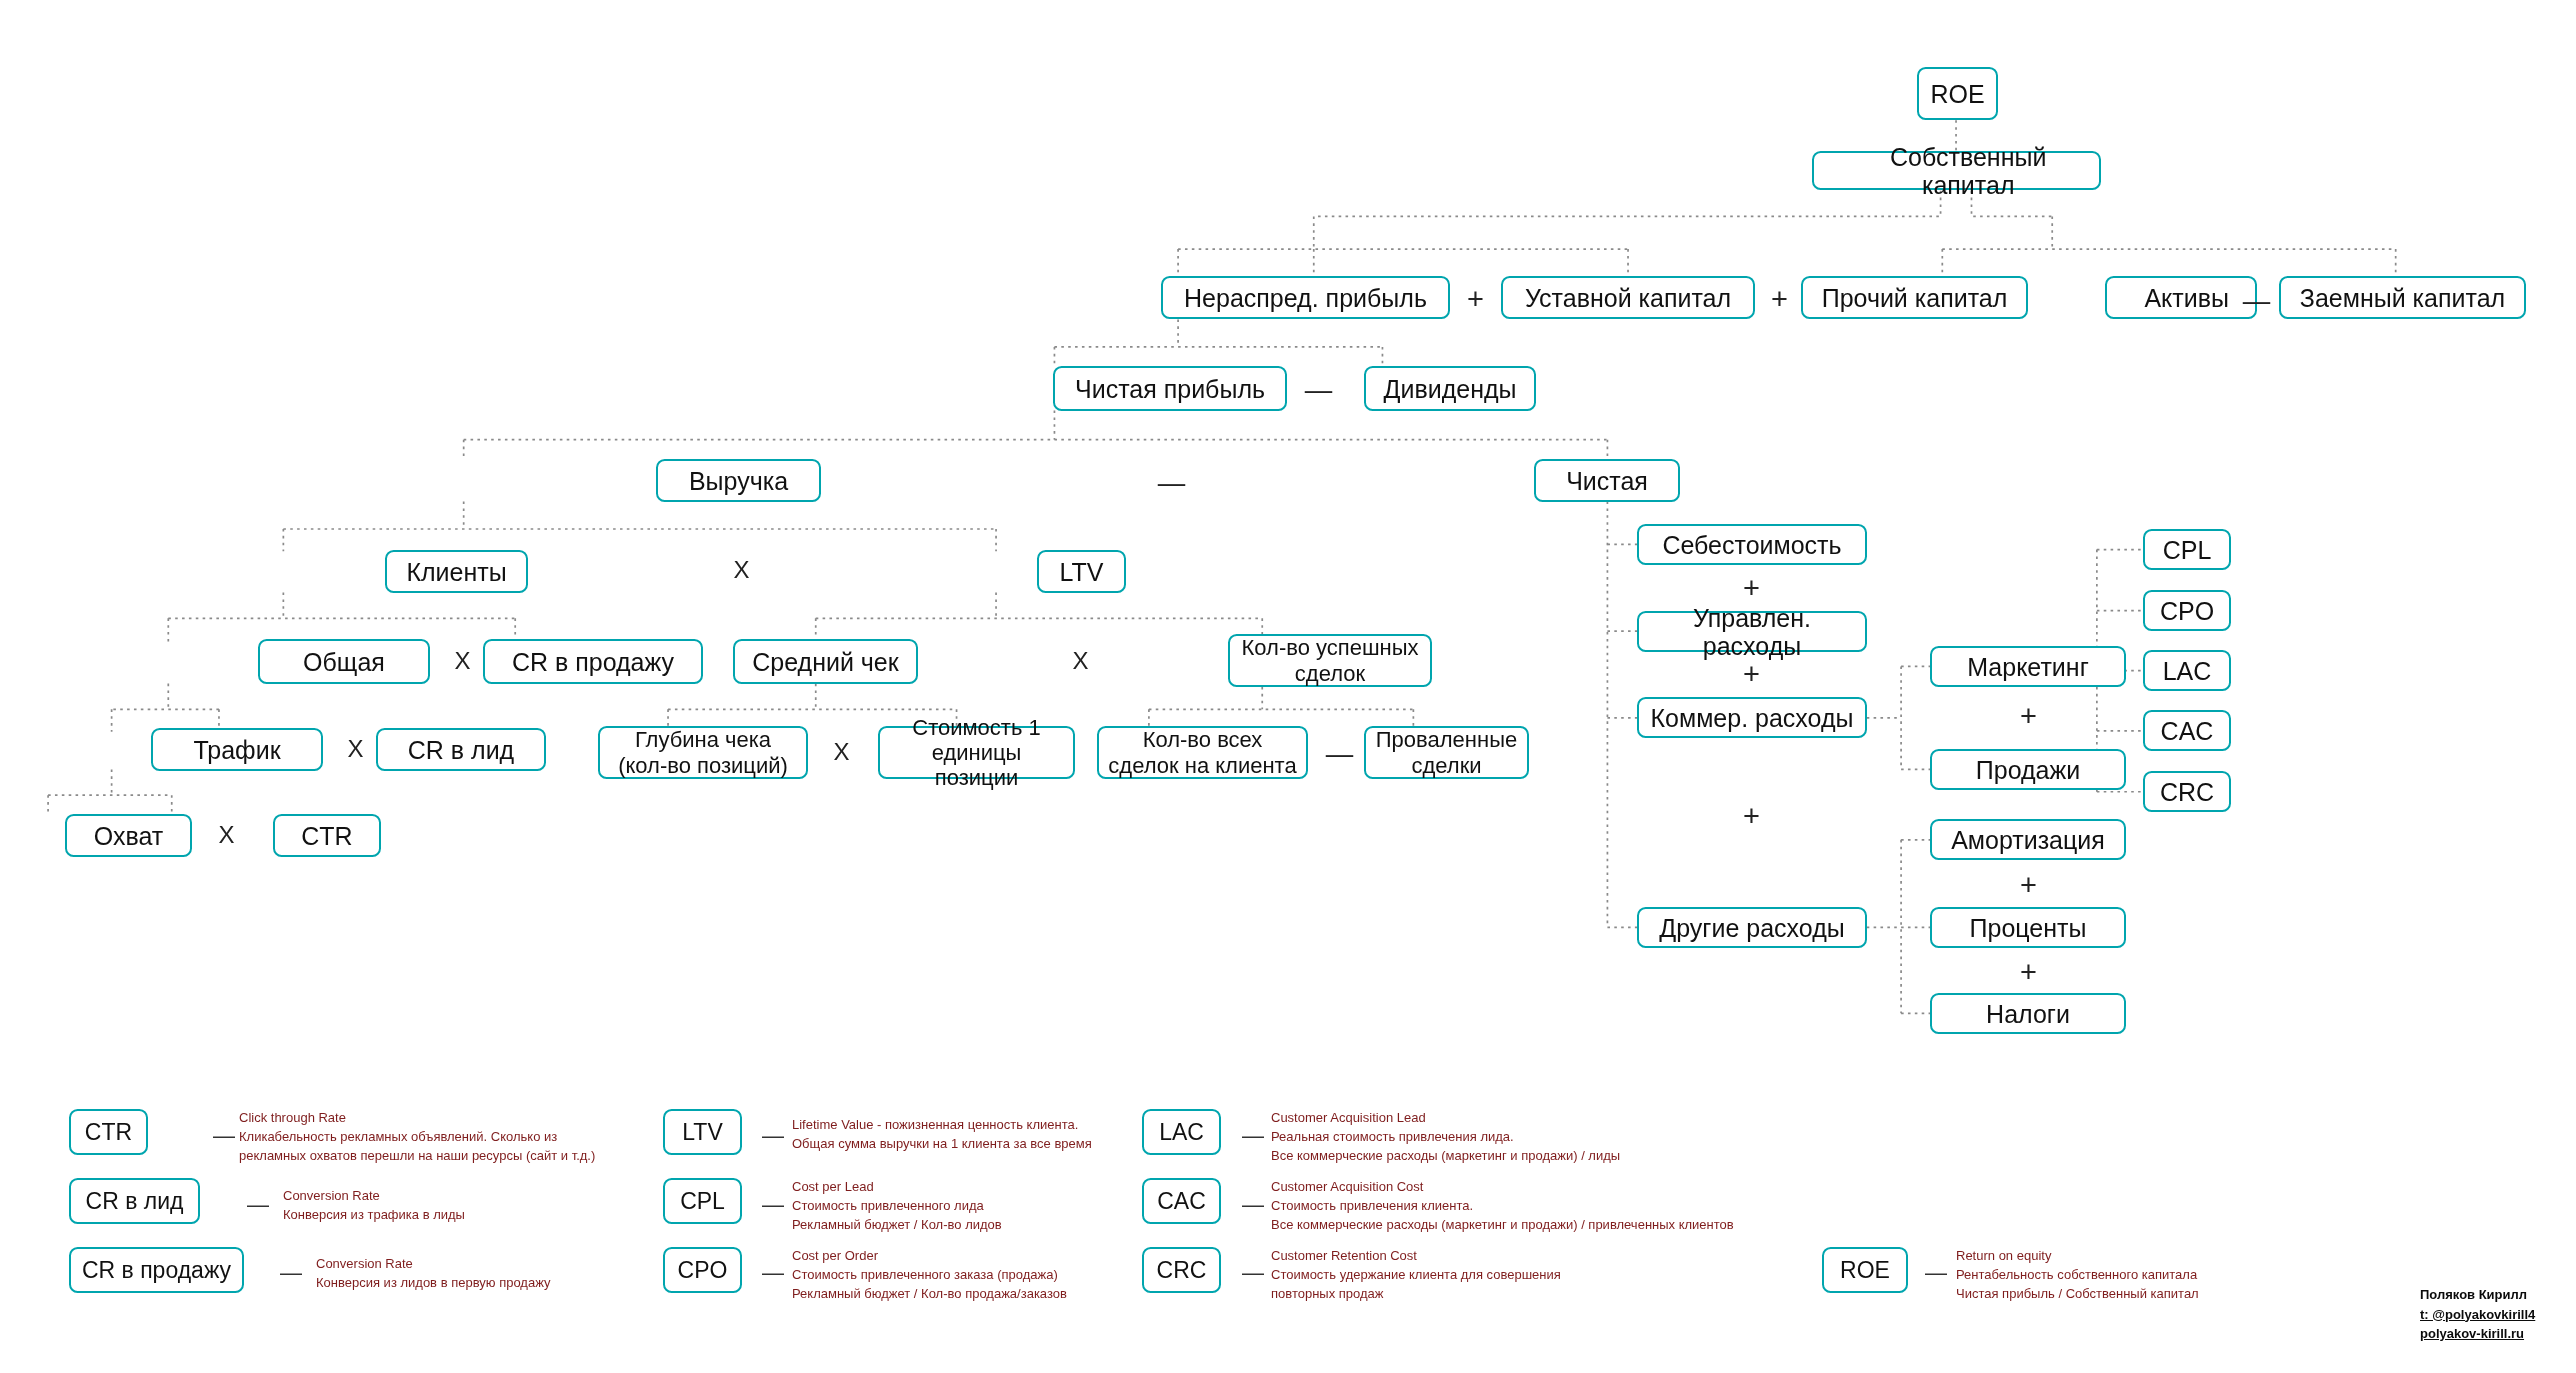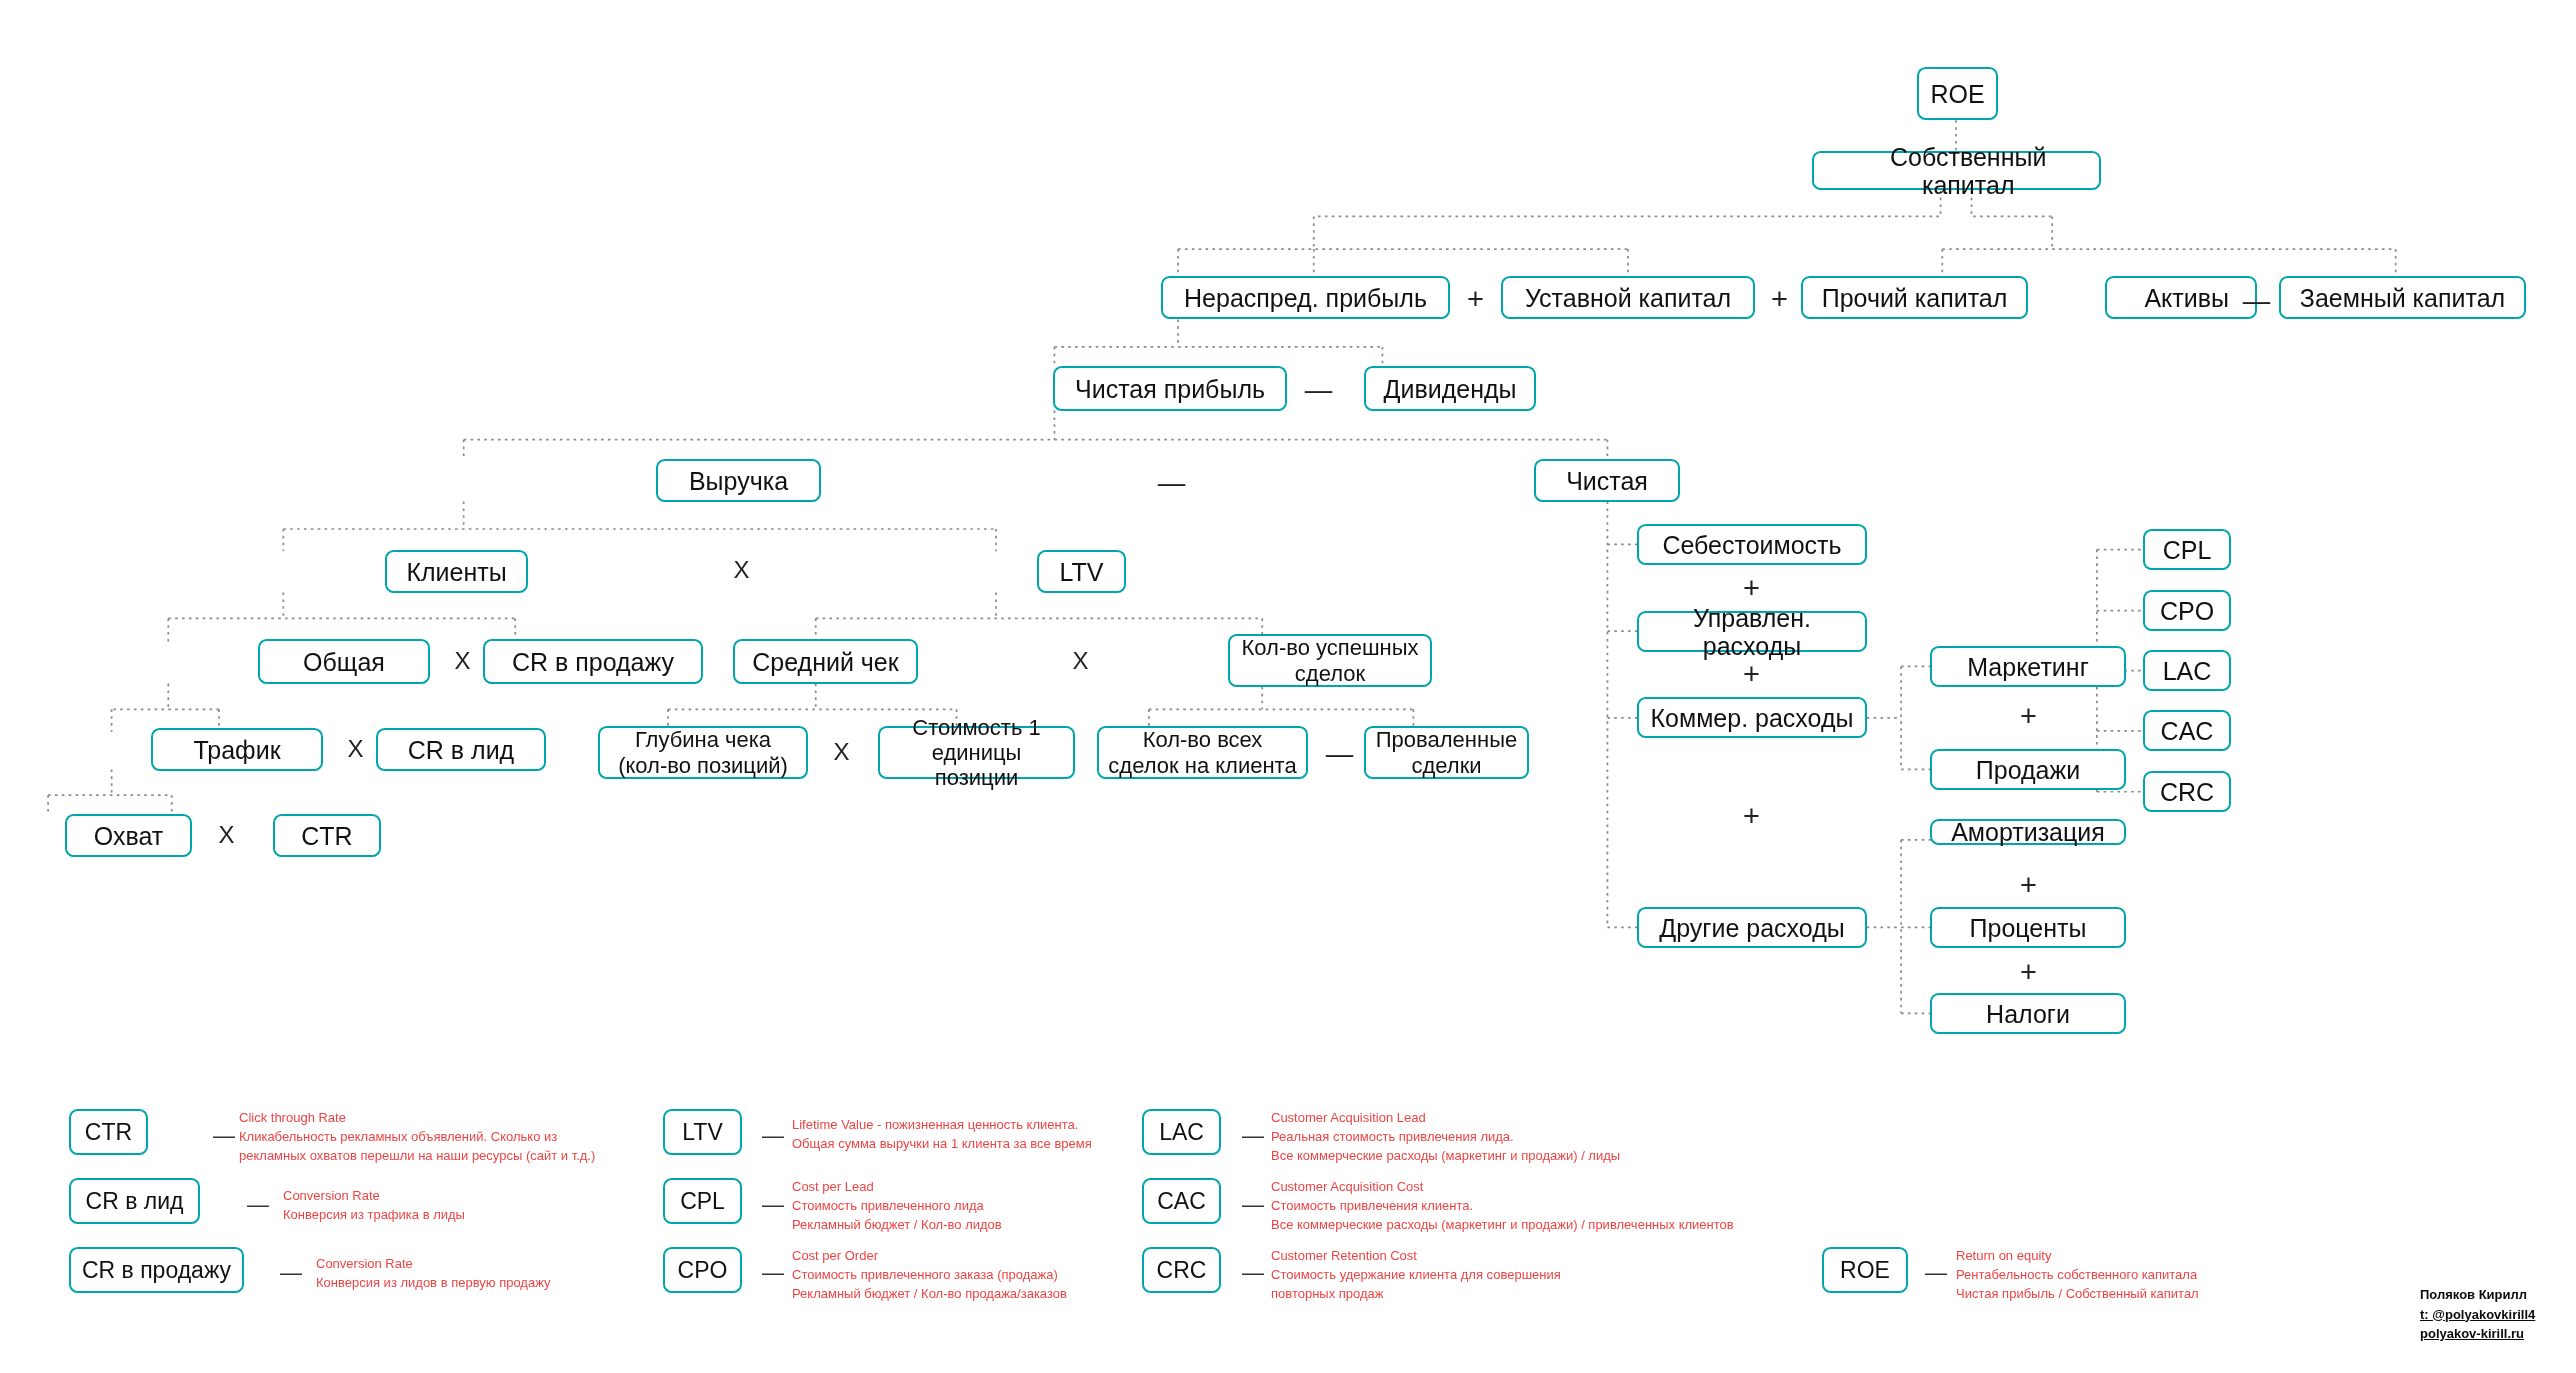--- a/index.html
+++ b/index.html
@@ -67,21 +67,21 @@
     position:absolute;
     font-size:22px;
     color:#333;
     z-index:3;
     line-height:1;
   }
   .legend-text{
     position:absolute;
     font-size:13px;
     line-height:1.45;
-    color:#ef4444;
+    color:#7f1d1d;
     z-index:3;
     white-space:nowrap;
   }
   .sig{
     position:absolute;
     font-size:13px;
     line-height:1.5;
     font-weight:bold;
     color:#0b0b0b;
     z-index:3;
@@ -302,21 +302,21 @@
   </div>
 
   <div class="node" style="left:1930px;top:646px;width:196px;height:41px;">
     <span>Маркетинг</span>
   </div>
   <div class="op plus" style="left:2013px;top:702px;width:31px;">+</div>
   <div class="node" style="left:1930px;top:749px;width:196px;height:41px;">
     <span>Продажи</span>
   </div>
 
-  <div class="node" style="left:1930px;top:819px;width:196px;height:26px;">
+  <div class="node" style="left:1930px;top:819px;width:196px;height:41px;">
     <span>Амортизация</span>
   </div>
   <div class="op plus" style="left:2013px;top:871px;width:31px;">+</div>
   <div class="node" style="left:1930px;top:907px;width:196px;height:41px;">
     <span>Проценты</span>
   </div>
   <div class="op plus" style="left:2013px;top:958px;width:31px;">+</div>
   <div class="node" style="left:1930px;top:993px;width:196px;height:41px;">
     <span>Налоги</span>
   </div>

